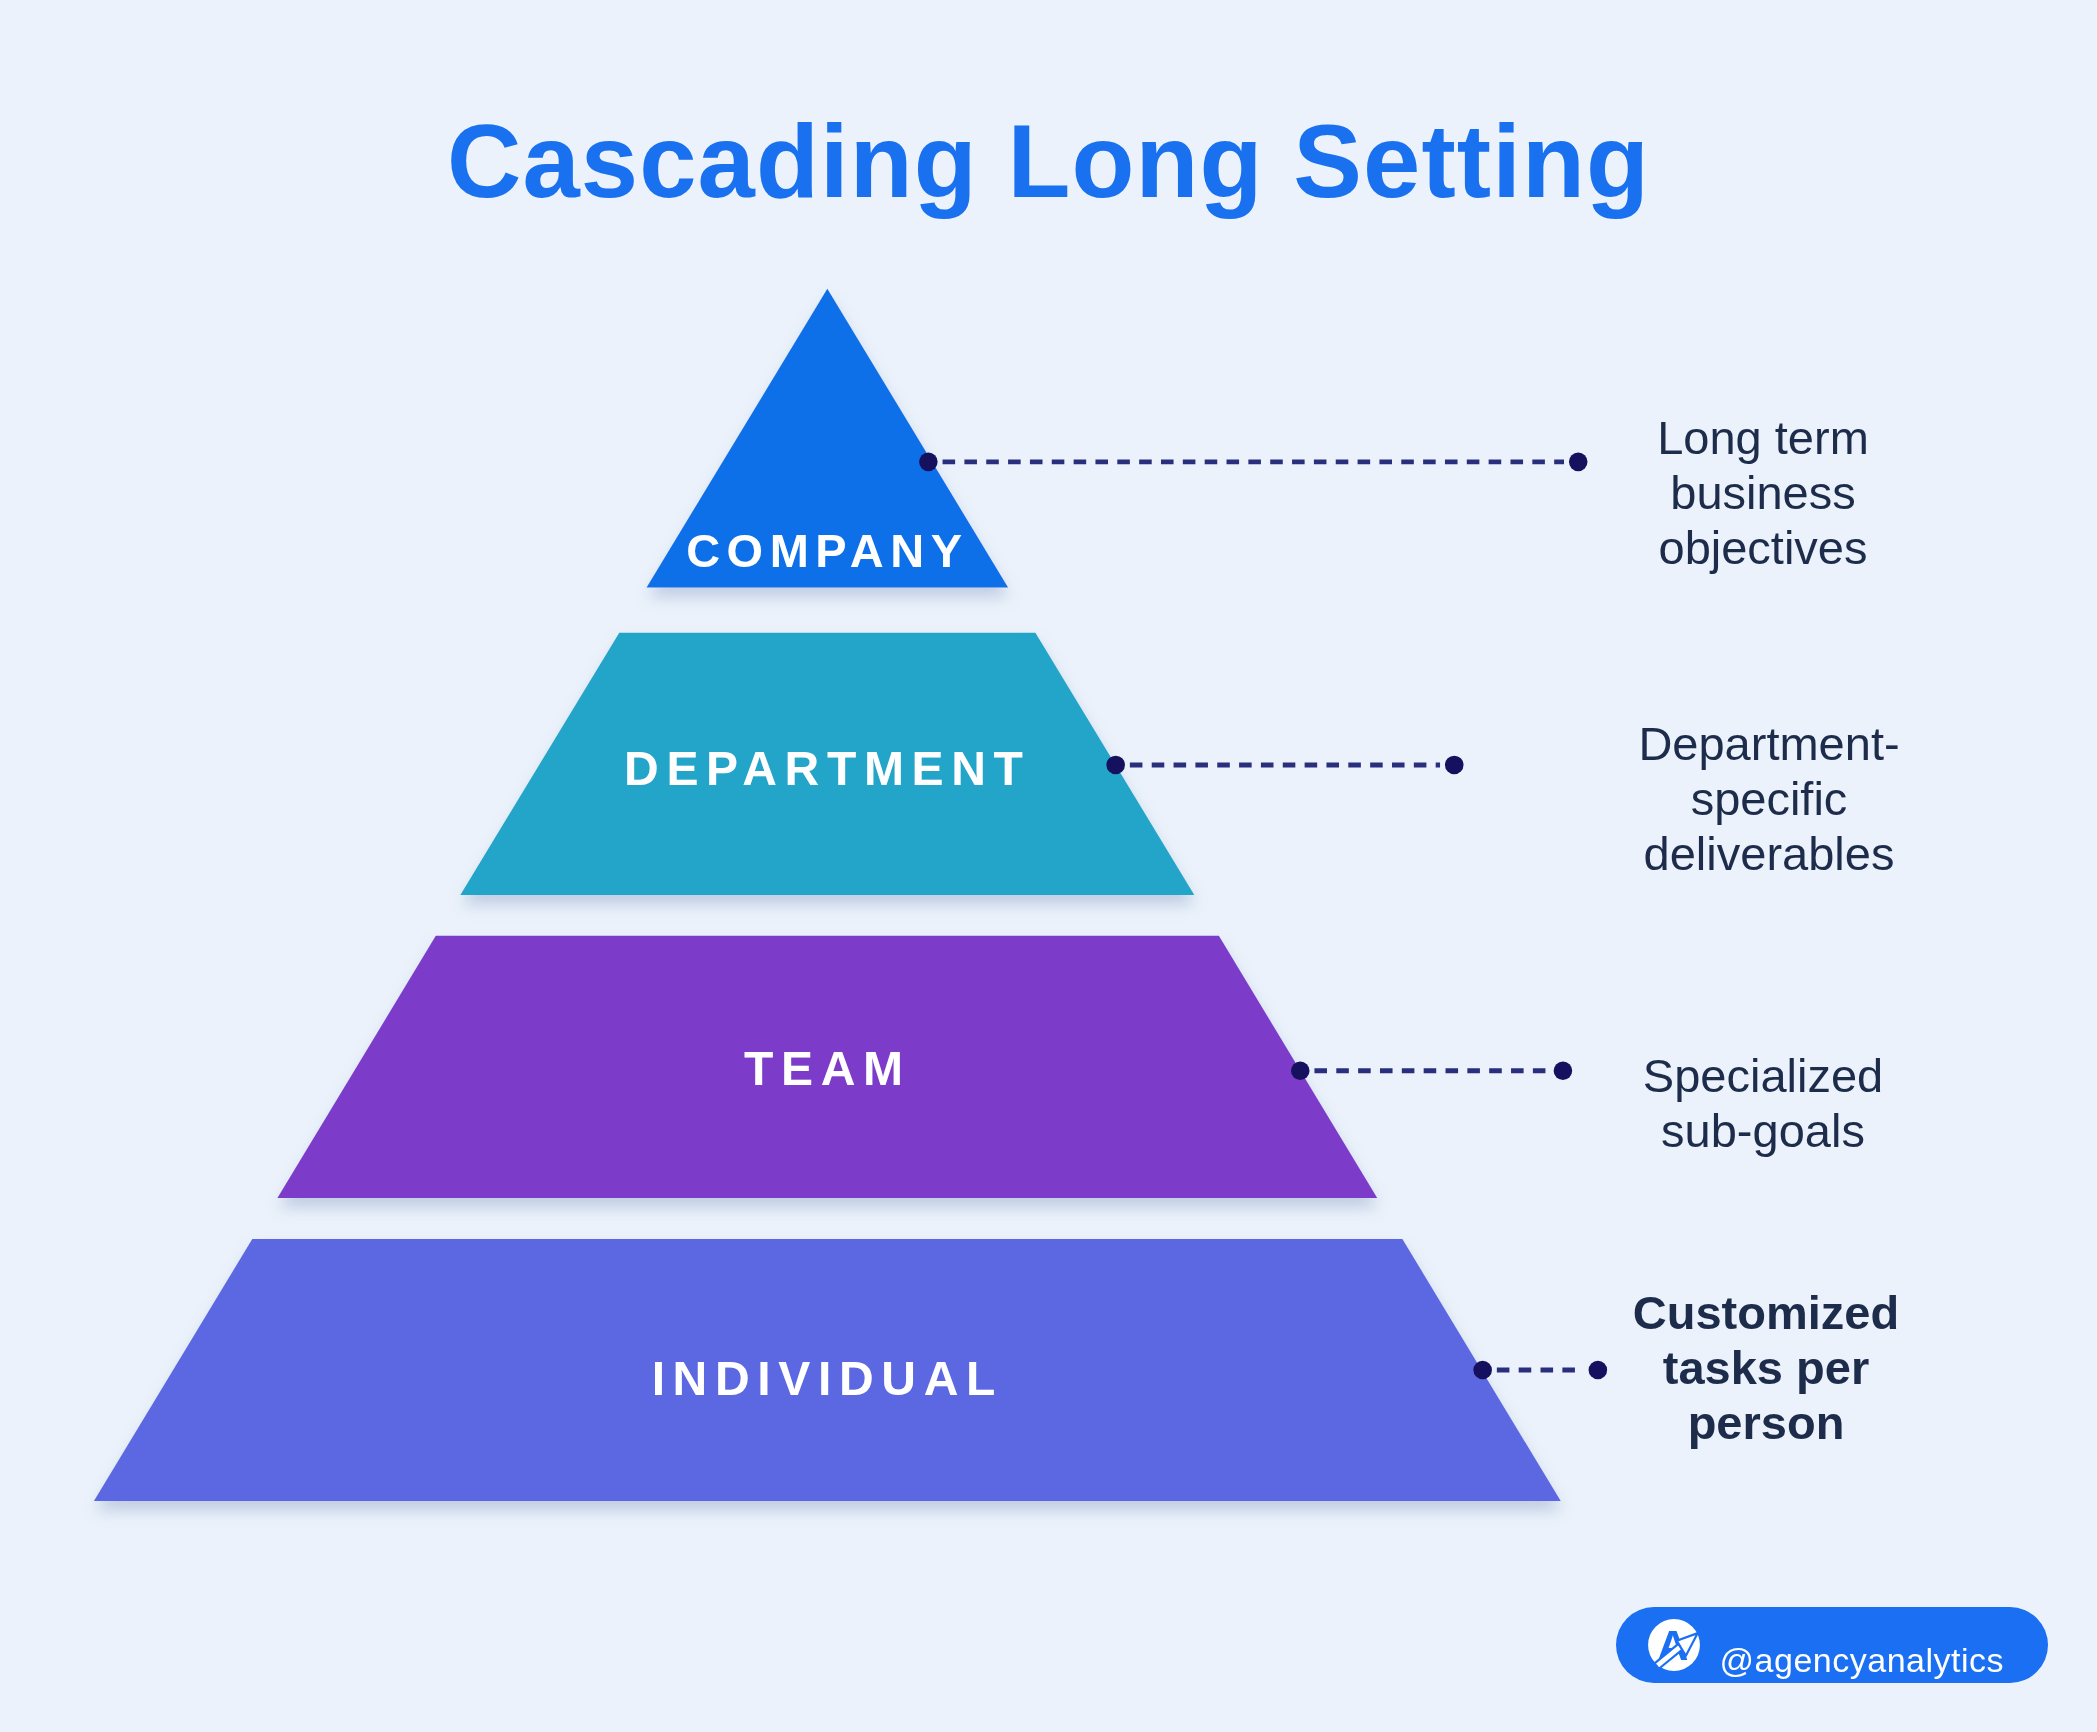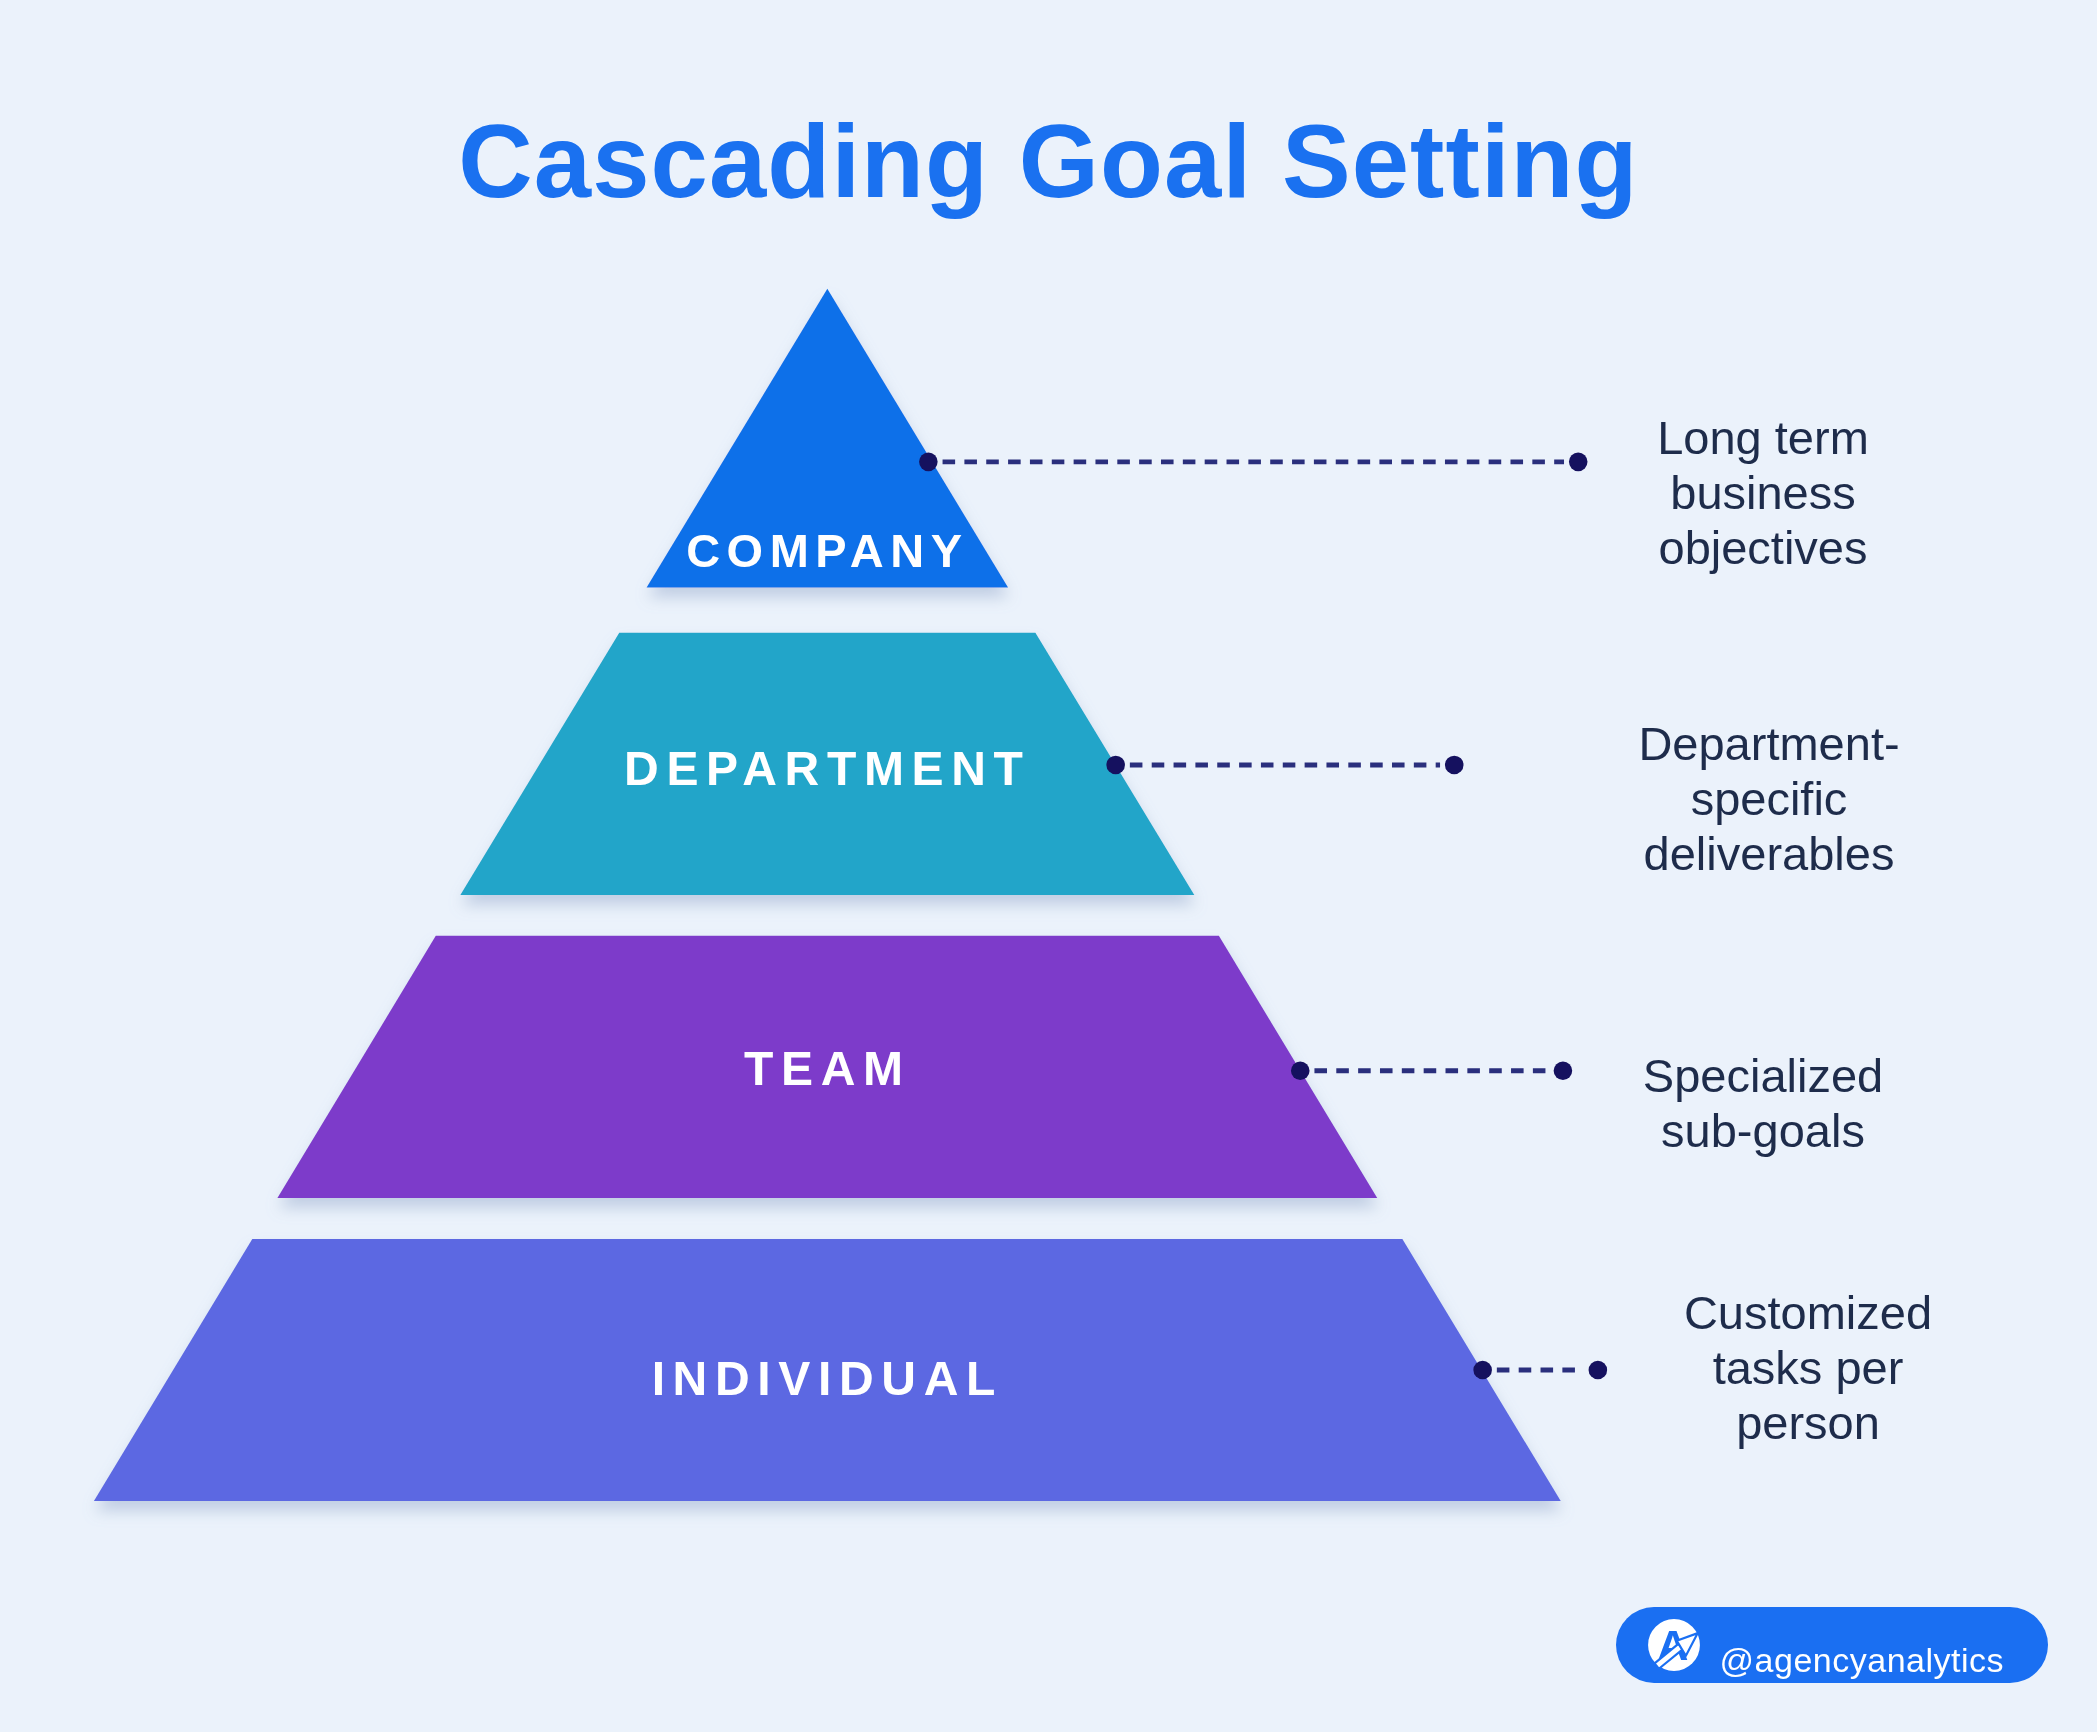--- a/index.html
+++ b/index.html
@@ -86,21 +86,21 @@
     font-weight: 500;
     letter-spacing: 0.5px;
     margin-top: 30px;
   }
 </style>
 </head>
 <body>
 
 <div class="canvas">
 
-  <h1 class="page-title">Cascading Goal Setting</h1>
+  <h1 class="page-title">Cascading Long Setting</h1>
 
   <svg class="diagram-svg" viewBox="0 0 3840 3172" xmlns="http://www.w3.org/2000/svg">
     <defs>
       <filter id="layer-shadow" x="-20%" y="-20%" width="140%" height="140%">
         <feDropShadow dx="2" dy="18" stdDeviation="14" flood-color="#8ba0c6" flood-opacity="0.45"></feDropShadow>
       </filter>
     </defs>
 
     <g>
       <polygon points="1515,528 1846,1075 1184,1075" filter="url(#layer-shadow)" fill="#1170e9"></polygon>
@@ -146,21 +146,21 @@
       <circle class="connector-dot" cx="2926" cy="2508" r="17"></circle>
     </g>
   </svg>
 
   <div class="annotation" style="left:1763px; top:493px;">Long term
 business objectives</div>
   <div class="annotation" style="left:1763px; top:1104px;">Specialized
 sub-goals</div>
   <div class="annotation" style="left:1769px; top:799px;">Department-specific
 deliverables</div>
-  <div class="annotation" style="left:1808px; top:1368px;">Customized
+  <div class="annotation" style="left:1766px; top:1368px;font-weight:bold;">Customized
 tasks per
 person</div>
 
   <div class="social-badge">
     <svg class="badge-logo" viewBox="0 0 100 100" xmlns="http://www.w3.org/2000/svg">
       <circle cx="50" cy="50" r="48" fill="#ffffff"></circle>
       <text x="48" y="78" text-anchor="middle" font-family="Liberation Sans, sans-serif" font-size="80" font-weight="800" fill="#1a6ff2">A</text>
       <polygon points="14,84 58,48 66,58 22,94" fill="#ffffff" stroke="#1a6ff2" stroke-width="4" stroke-linejoin="round"></polygon>
       <polygon points="94,28 55,42 72,70" fill="#ffffff" stroke="#1a6ff2" stroke-width="4" stroke-linejoin="round"></polygon>
     </svg>

